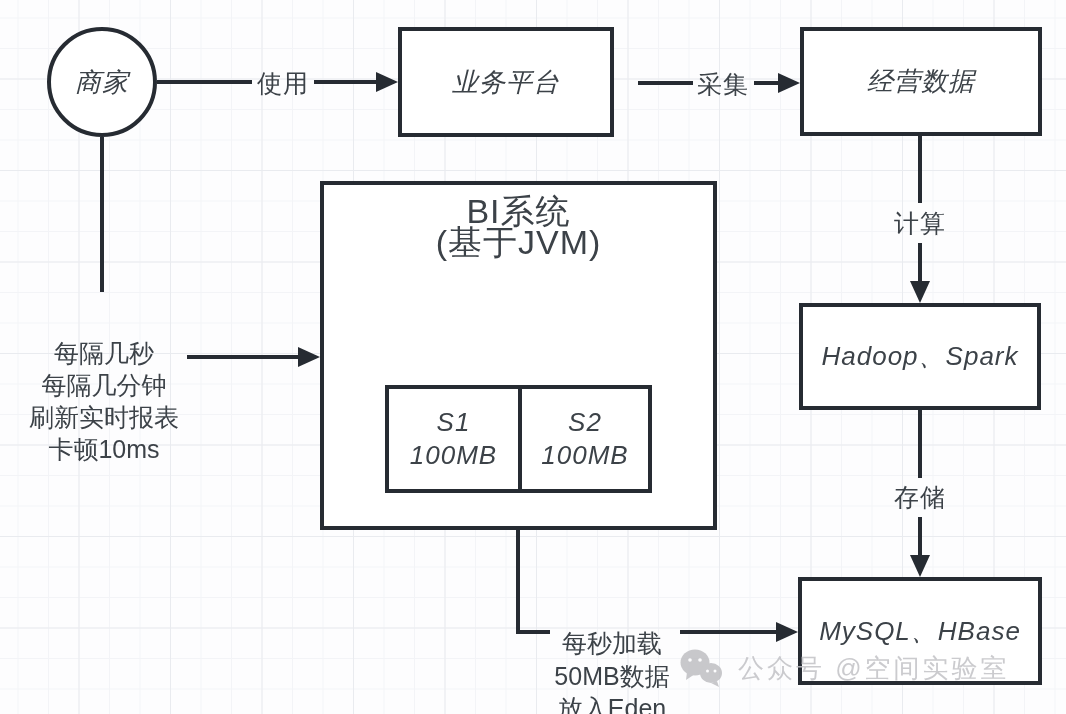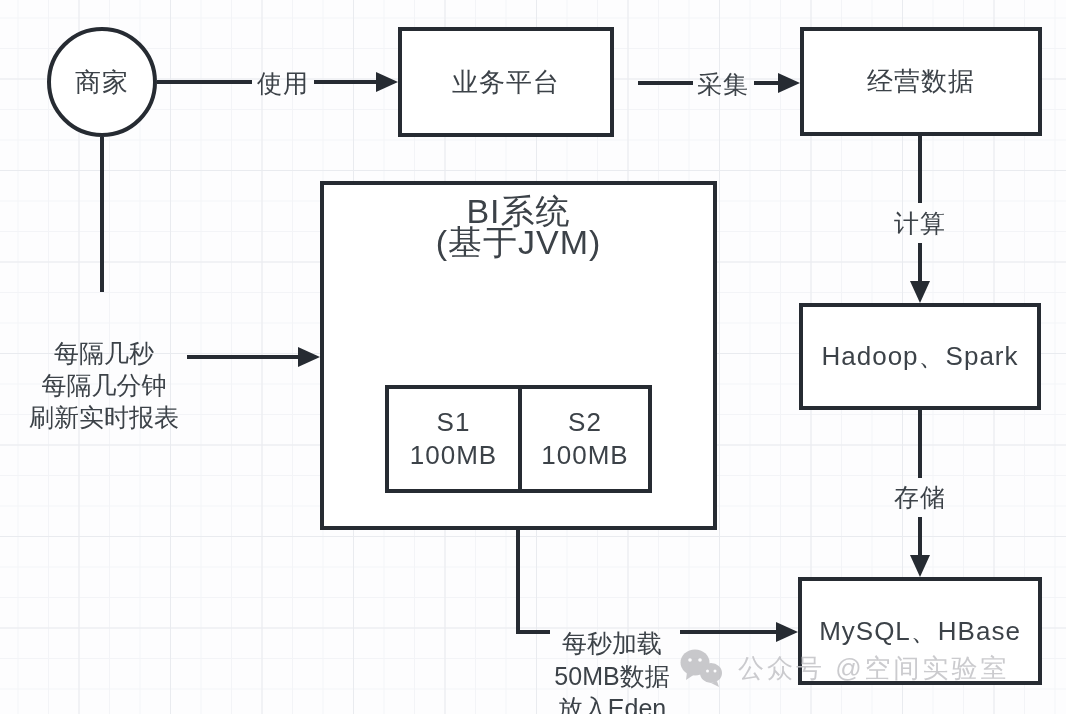--- a/index.html
+++ b/index.html
@@ -25,20 +25,21 @@
   .node {
     position: absolute;
     background: #ffffff;
     border: 4px solid #262b32;
     display: flex;
     align-items: center;
     justify-content: center;
     font-size: 26px;
     color: #3c4248;
     letter-spacing: 1px;
+    font-style: italic;
   }
   .circle { border-radius: 50%; }
 
   .line { position: absolute; background: #262b32; }
 
   .edge-label {
     position: absolute;
     transform: translate(-50%, -50%);
     font-size: 25px;
     color: #3c4248;
@@ -145,20 +146,21 @@
   <div class="node" style="left:798px; top:577px; width:244px; height:108px;">
     <span>MySQL、HBase</span>
   </div>
 
   <div class="line" style="left:100px; top:137px; width:4px; height:155px;"></div>
 
   <div class="annotation" style="left:14px; top:297px; width:180px;">
     <span>每隔几秒</span>
     <span>每隔几分钟</span>
     <span>刷新实时报表</span>
+    <span>卡顿10ms</span>
   </div>
 
   <div class="line" style="left:187px; top:355px; width:111px; height:4px;"></div>
   <div class="arrow-right" style="left:298px; top:347px;"></div>
 
   <div class="node" style="left:320px; top:181px; width:397px; height:349px;"></div>
   <div class="bi-title">
     <div>BI系统</div>
     <div>(基于JVM)</div>
   </div>

